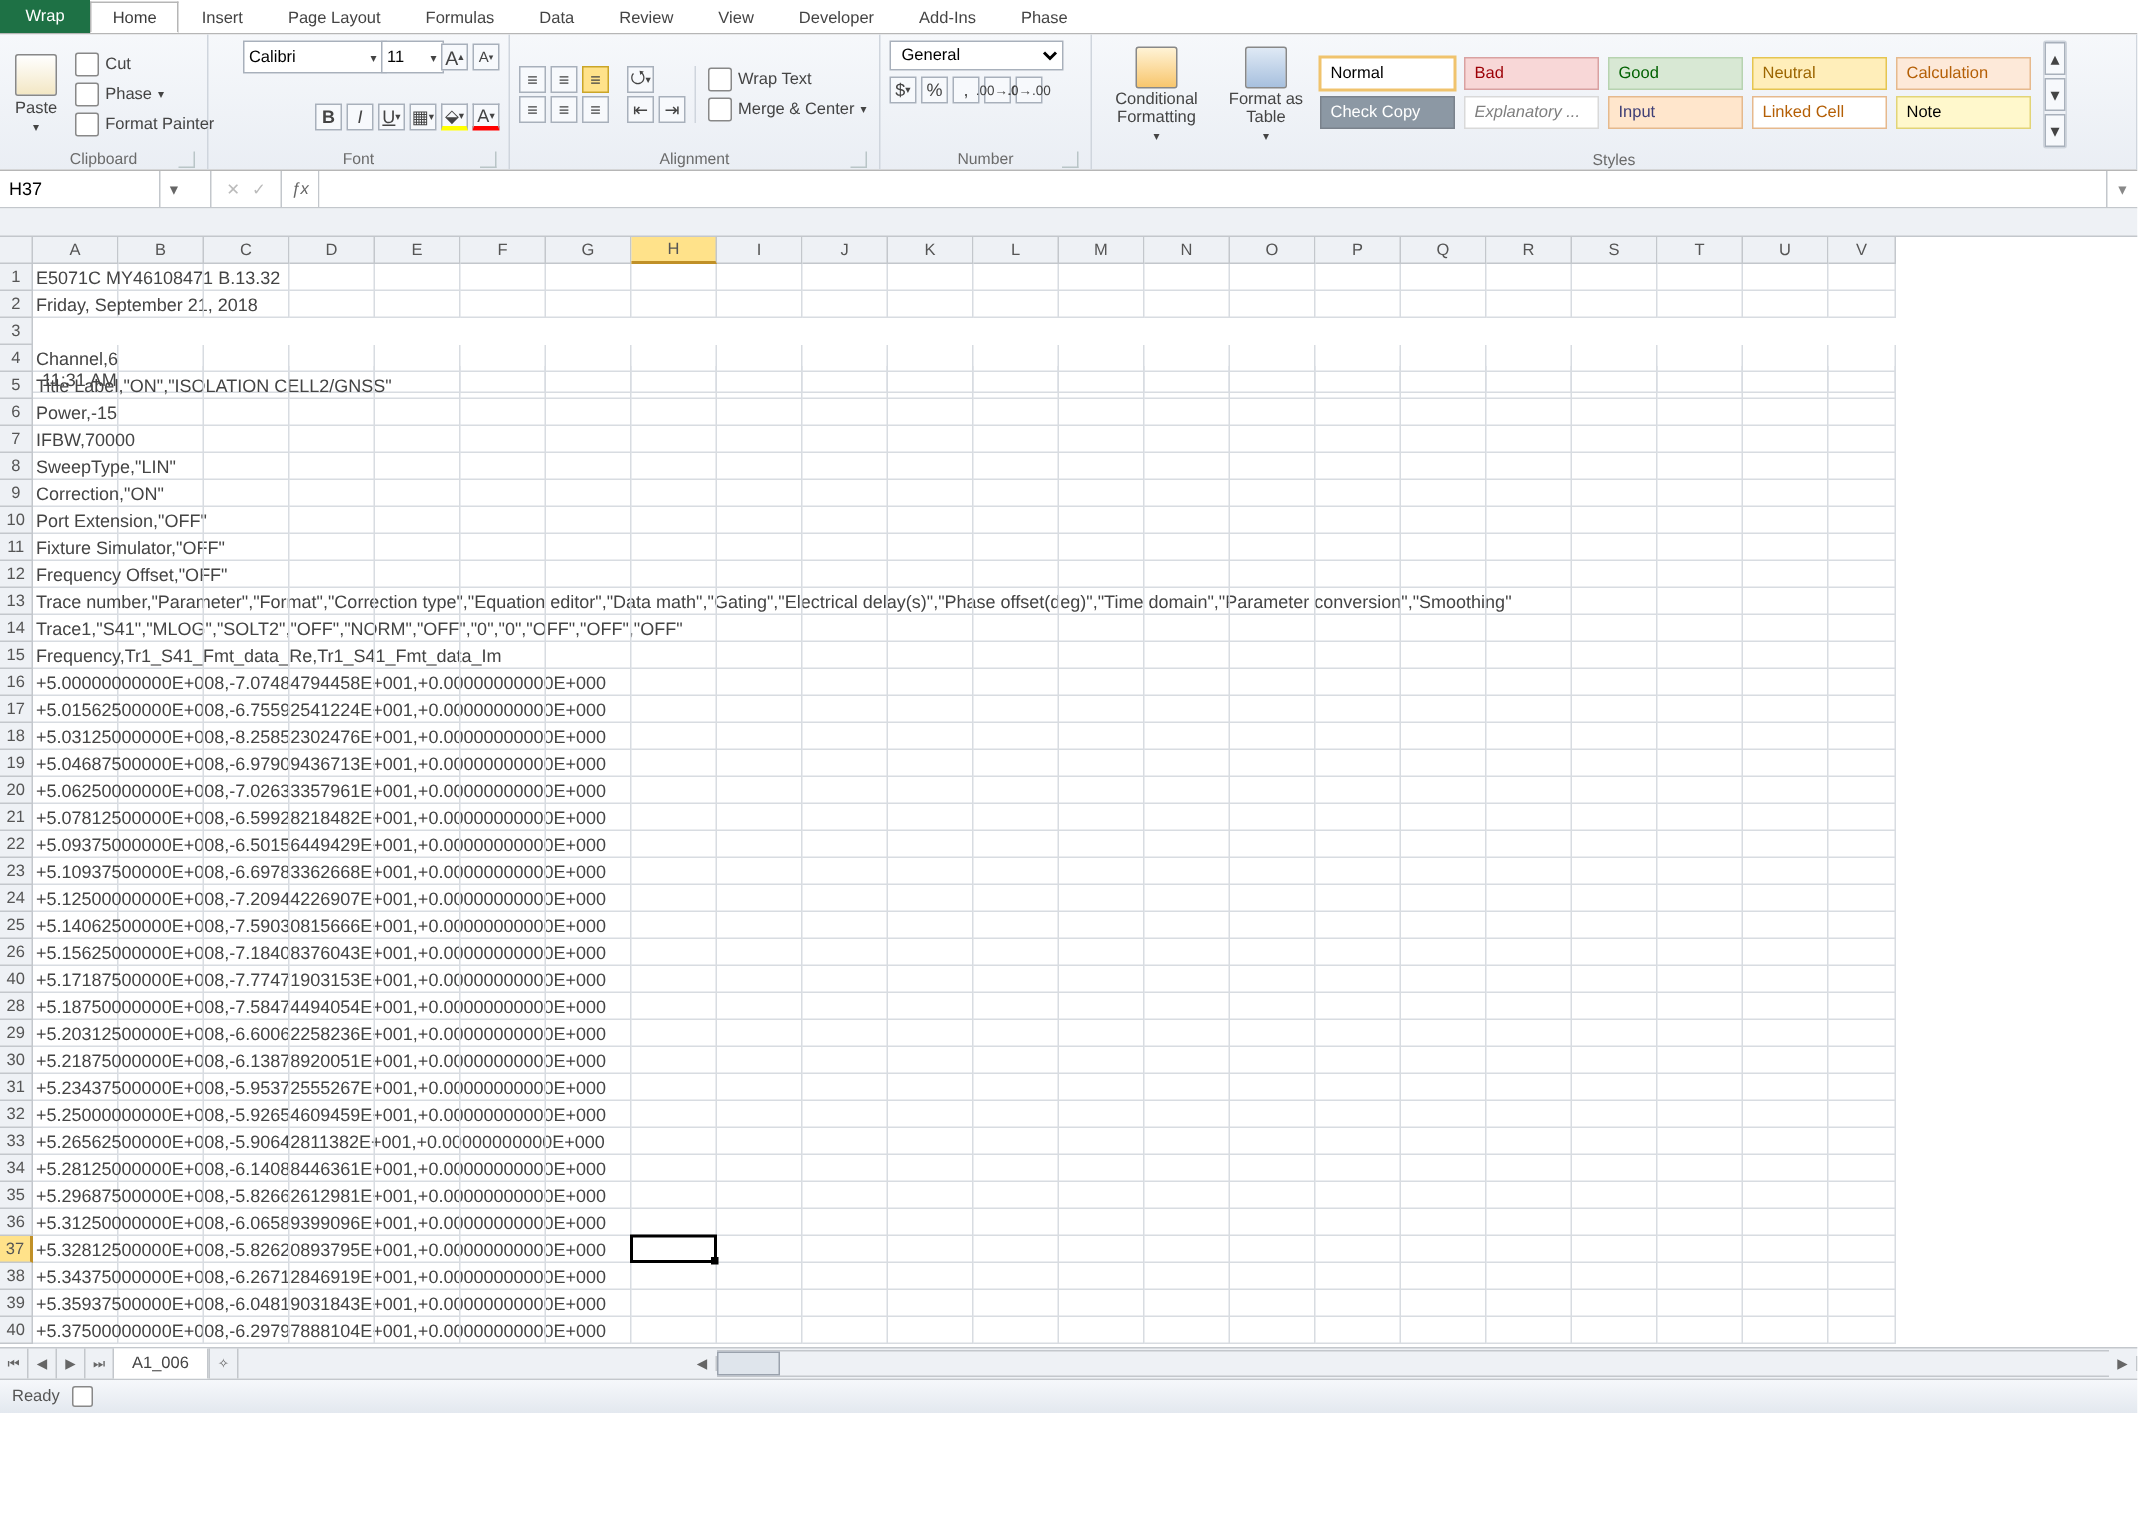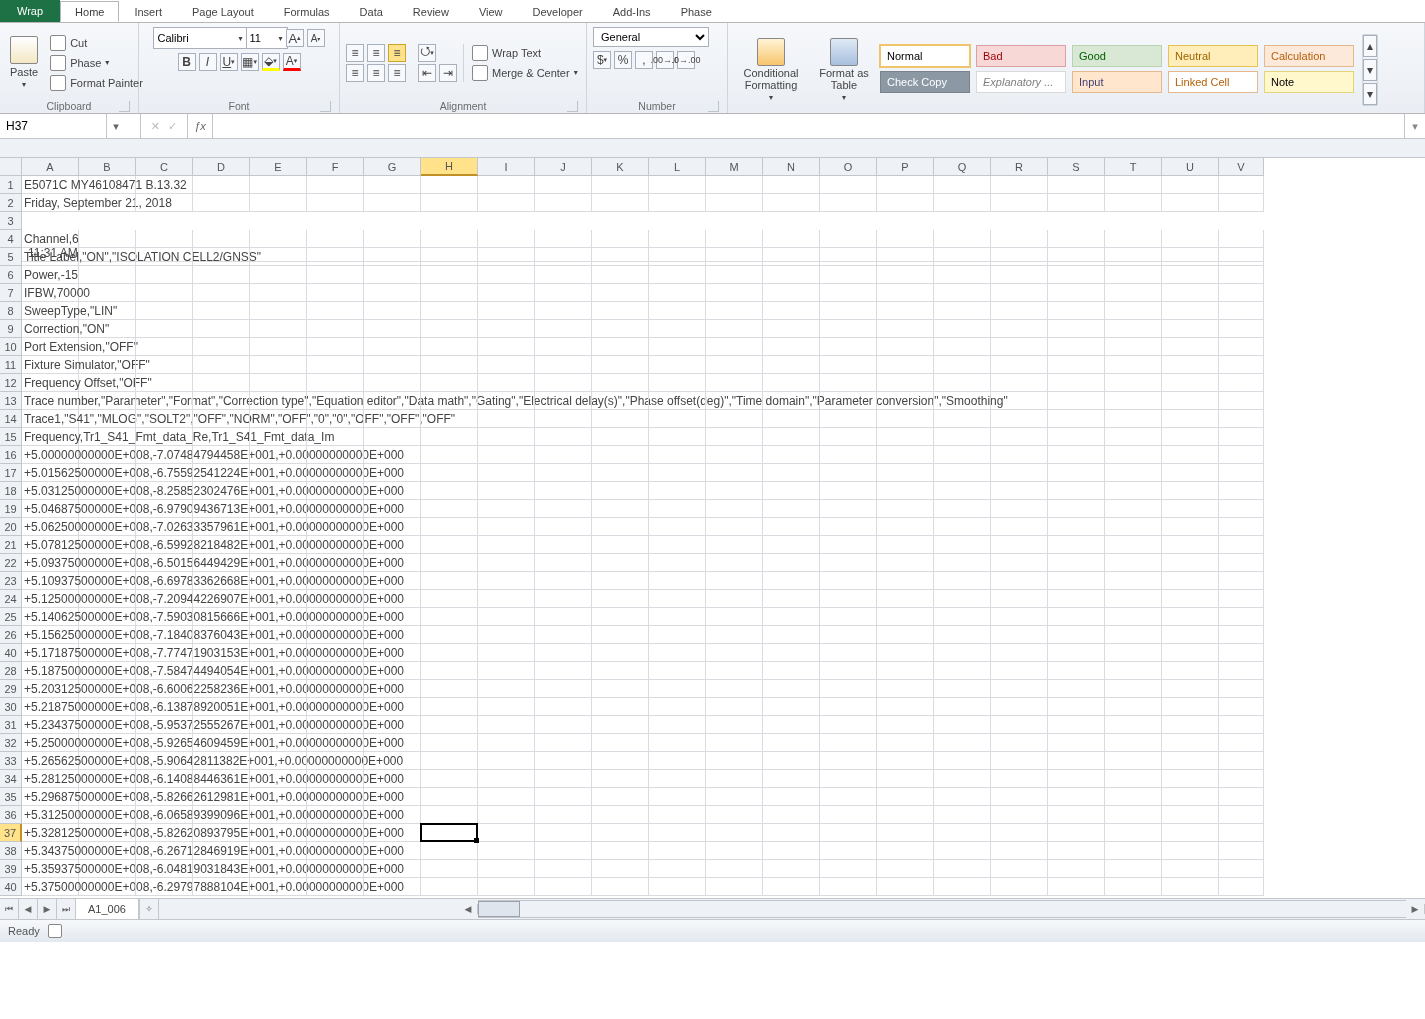--- a/index.html
+++ b/index.html
@@ -89,21 +89,21 @@
         <div class="mini">
             <span class="ic"></span>
             <span>Format Painter</span>
           </div>
       </div>
     </div>
     <div class="group-label"><span>Clipboard</span><span class="dlaunch"></span></div>
   </div>
 
   <div class="group" style="width:188px">
-    <div class="group-body col" style="gap:4px;align-items:center">
+    <div class="group-body col" style="gap:20px;align-items:flex-end">
       <div class="row">
         <input class="fake fontname" value="Calibri" style="">
         <span style="font-size:8px;margin-left:-14px;pointer-events:none">▾</span>
         <input class="fake fontsize" value="11" style="">
         <span style="font-size:8px;margin-left:-12px;pointer-events:none">▾</span>
         <div class="sq" style="font-size:13px">A<sup style="font-size:7px">▴</sup></div>
         <div class="sq" style="font-size:10px">A<sup style="font-size:6px">▾</sup></div>
       </div>
       <div class="row">
         <div class="sq">
@@ -197,20 +197,21 @@
           <div class="stylecell" style="background: rgb(255, 230, 204); color: rgb(63, 63, 118); border-color: rgb(229, 185, 141);">Input</div>
           <div class="stylecell" style="background: rgb(255, 255, 255); color: rgb(180, 95, 6); border-color: rgb(230, 185, 141);">Linked Cell</div>
           <div class="stylecell" style="background: rgb(255, 248, 204); color: rgb(0, 0, 0); border-color: rgb(226, 212, 119);">Note</div>
         </div>
       <div class="col" style="border:1px solid #cfd5dd;border-radius:2px">
         <div class="sq" style="height:22px;width:14px">▴</div>
         <div class="sq" style="height:22px;width:14px">▾</div>
         <div class="sq" style="height:22px;width:14px">▾</div>
       </div>
     </div>
+    <div class="group-label"><span>Styles</span></div>
   </div>
 </div>
 
 <div class="fxbar">
   <div class="namebox">
     <input value="H37" style="">
     <div class="dd">▾</div>
   </div>
   <div style="width:46px;border-right:1px solid #c3c7cc;display:flex;align-items:center;justify-content:center;gap:8px">
     <span style="color:#bbb">✕</span>

